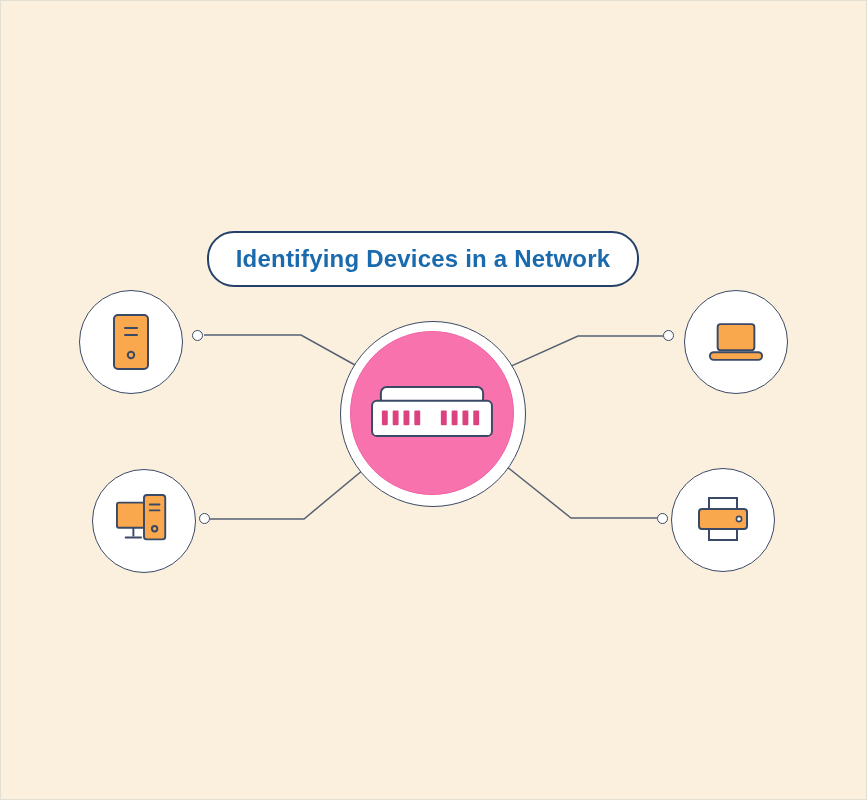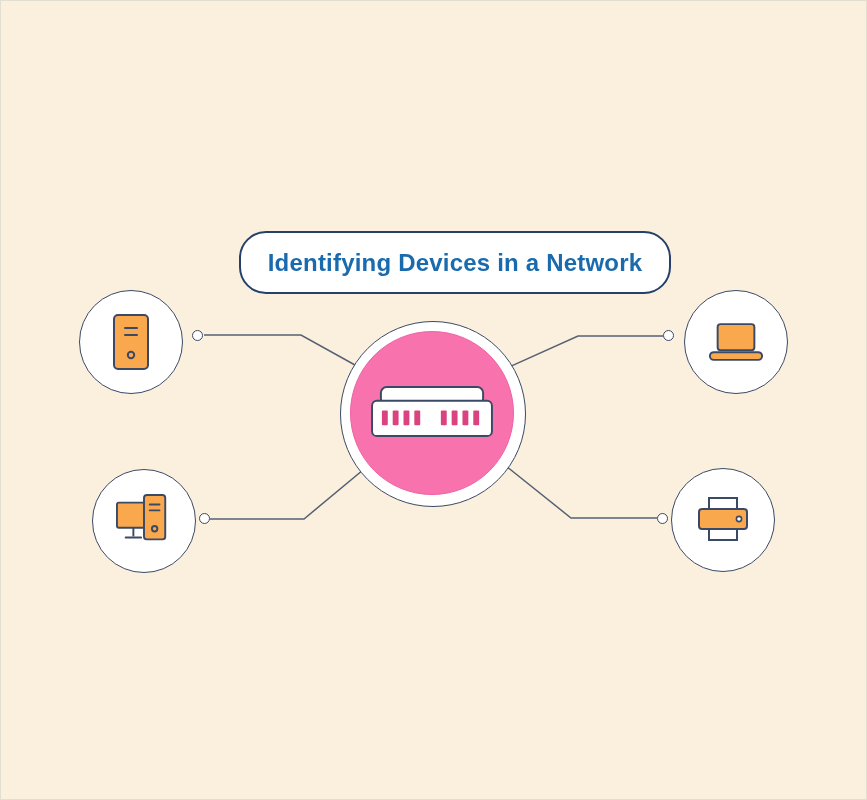--- a/index.html
+++ b/index.html
@@ -18,22 +18,22 @@
     overflow: hidden;
   }
   .lines-layer {
     position: absolute;
     left: 0; top: 0;
     width: 867px; height: 800px;
     pointer-events: none;
   }
   .title-pill {
     position: absolute;
-    left: 238px; top: 230px;
-    width: 432px; height: 63px;
+    left: 206px; top: 230px;
+    width: 432px; height: 56px;
     background: #ffffff;
     border: 2px solid #24406B;
     border-radius: 27px;
     display: flex;
     align-items: center;
     justify-content: center;
     box-sizing: border-box;
   }
   .title-pill span {
     color: #1A6AAE;

